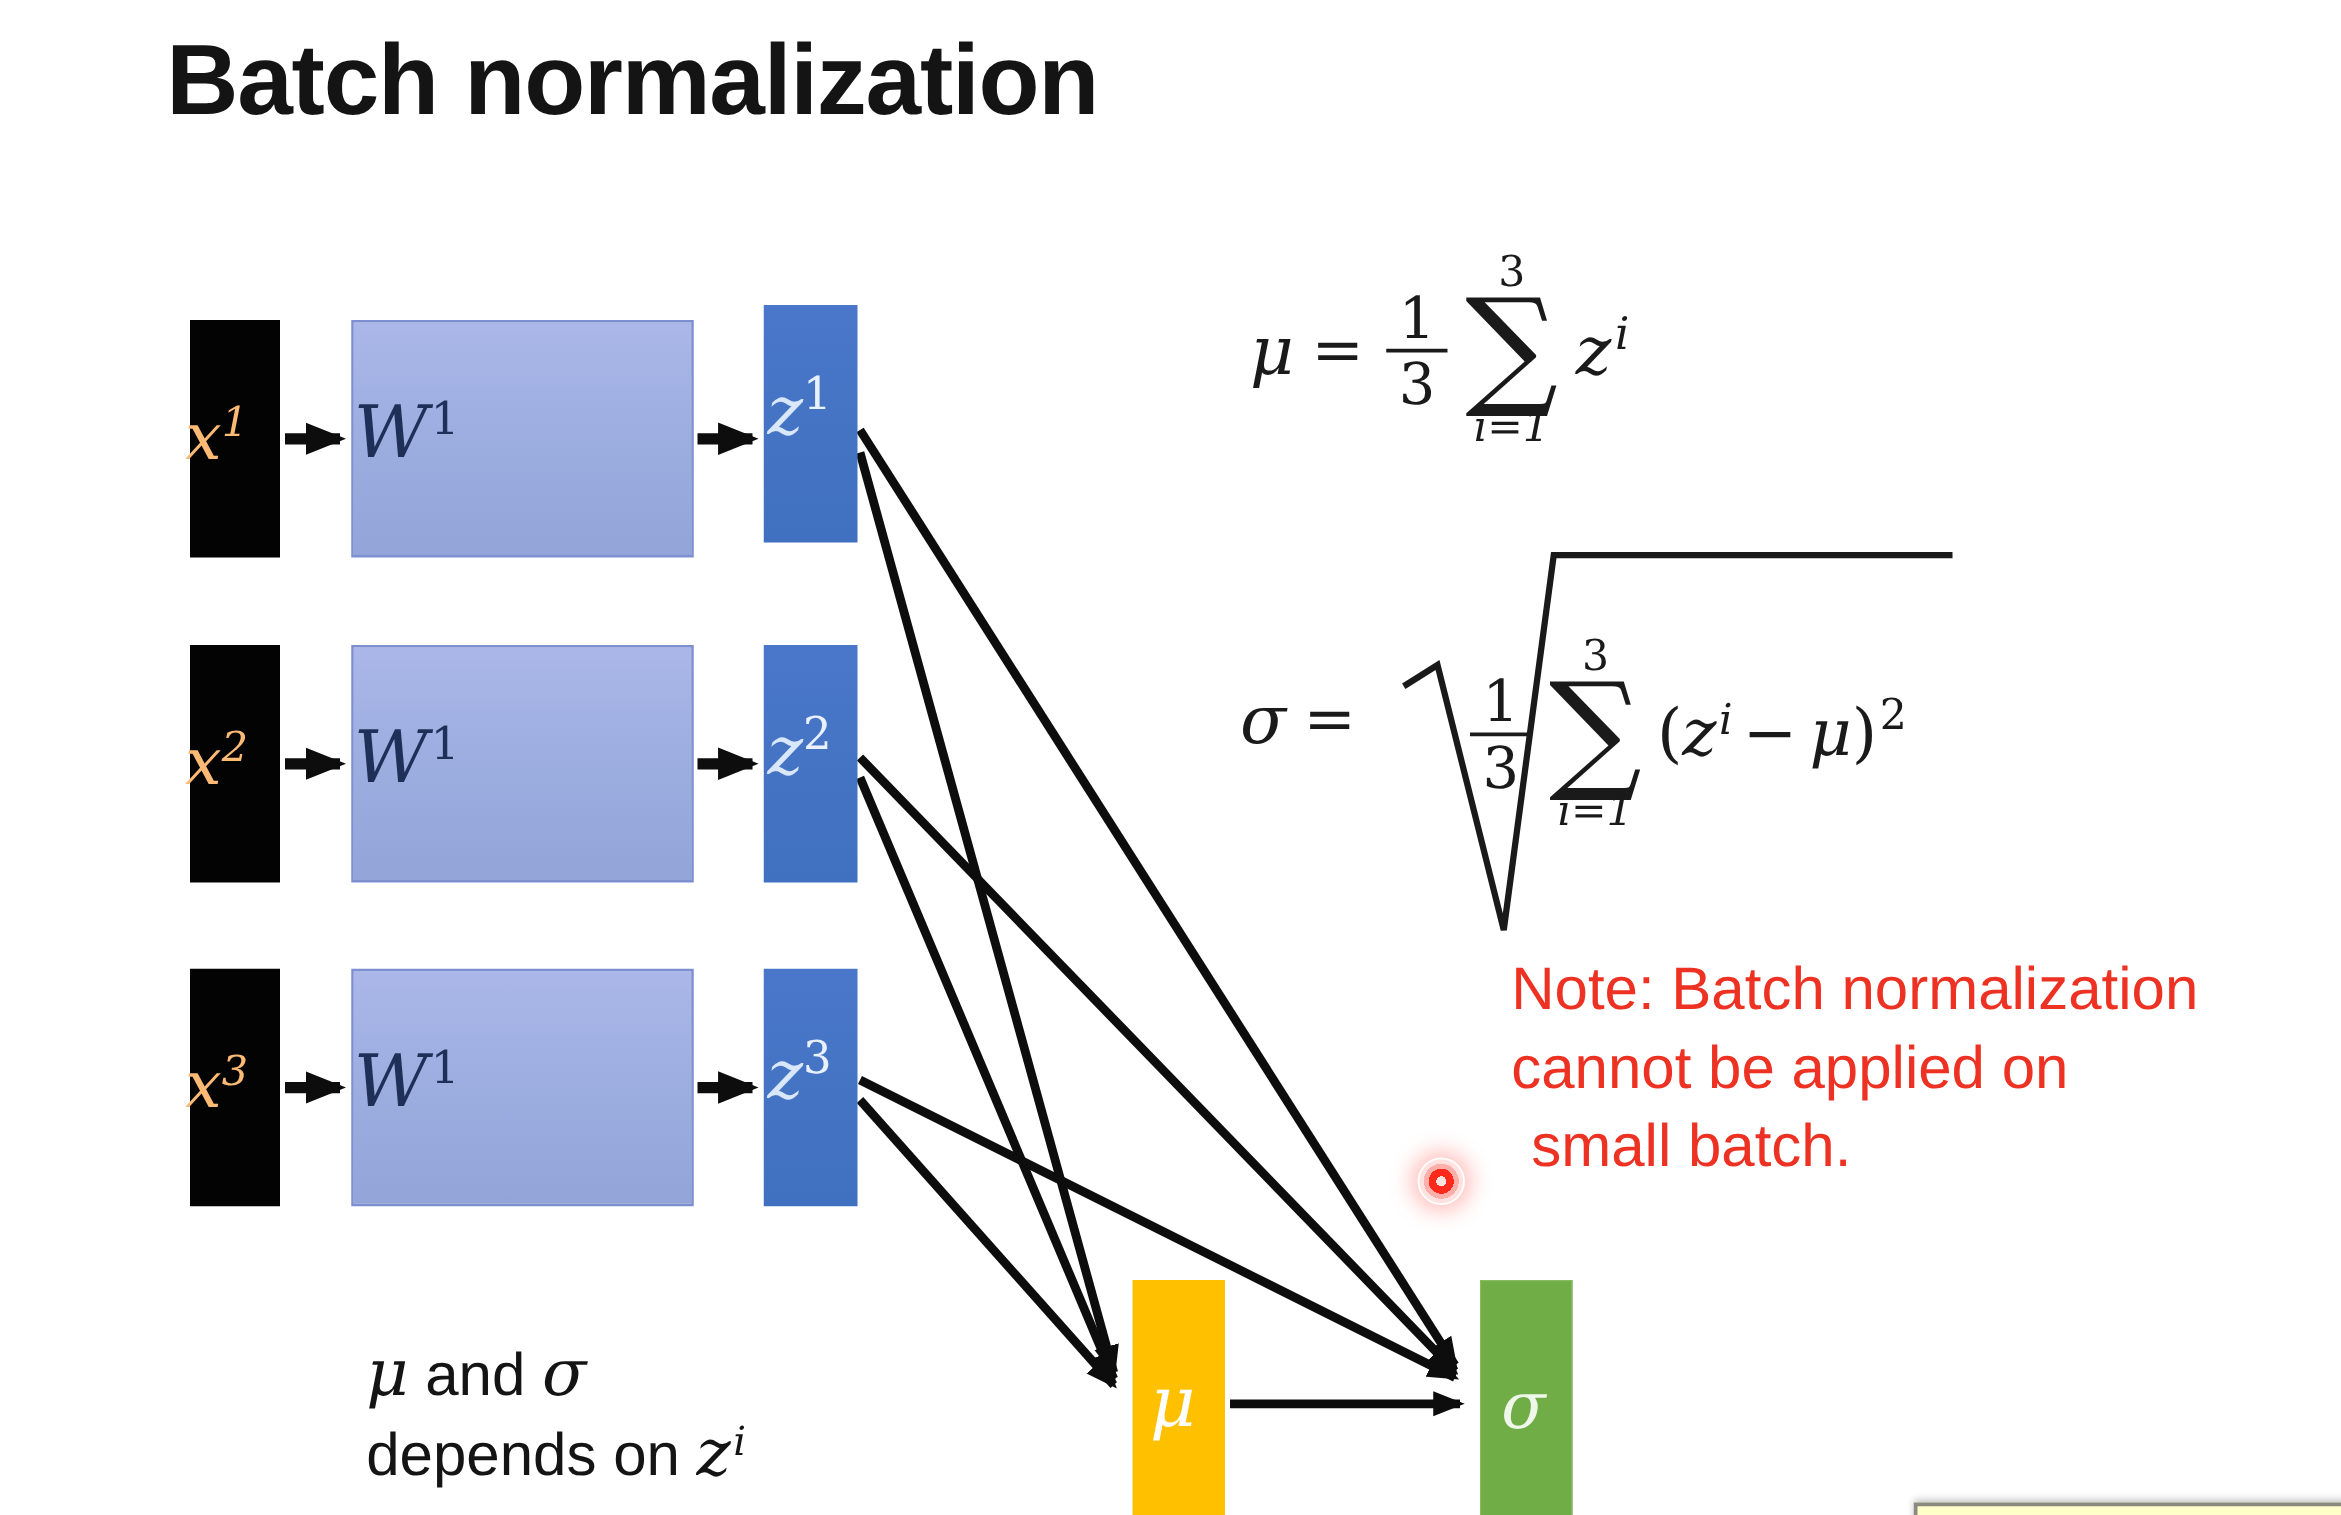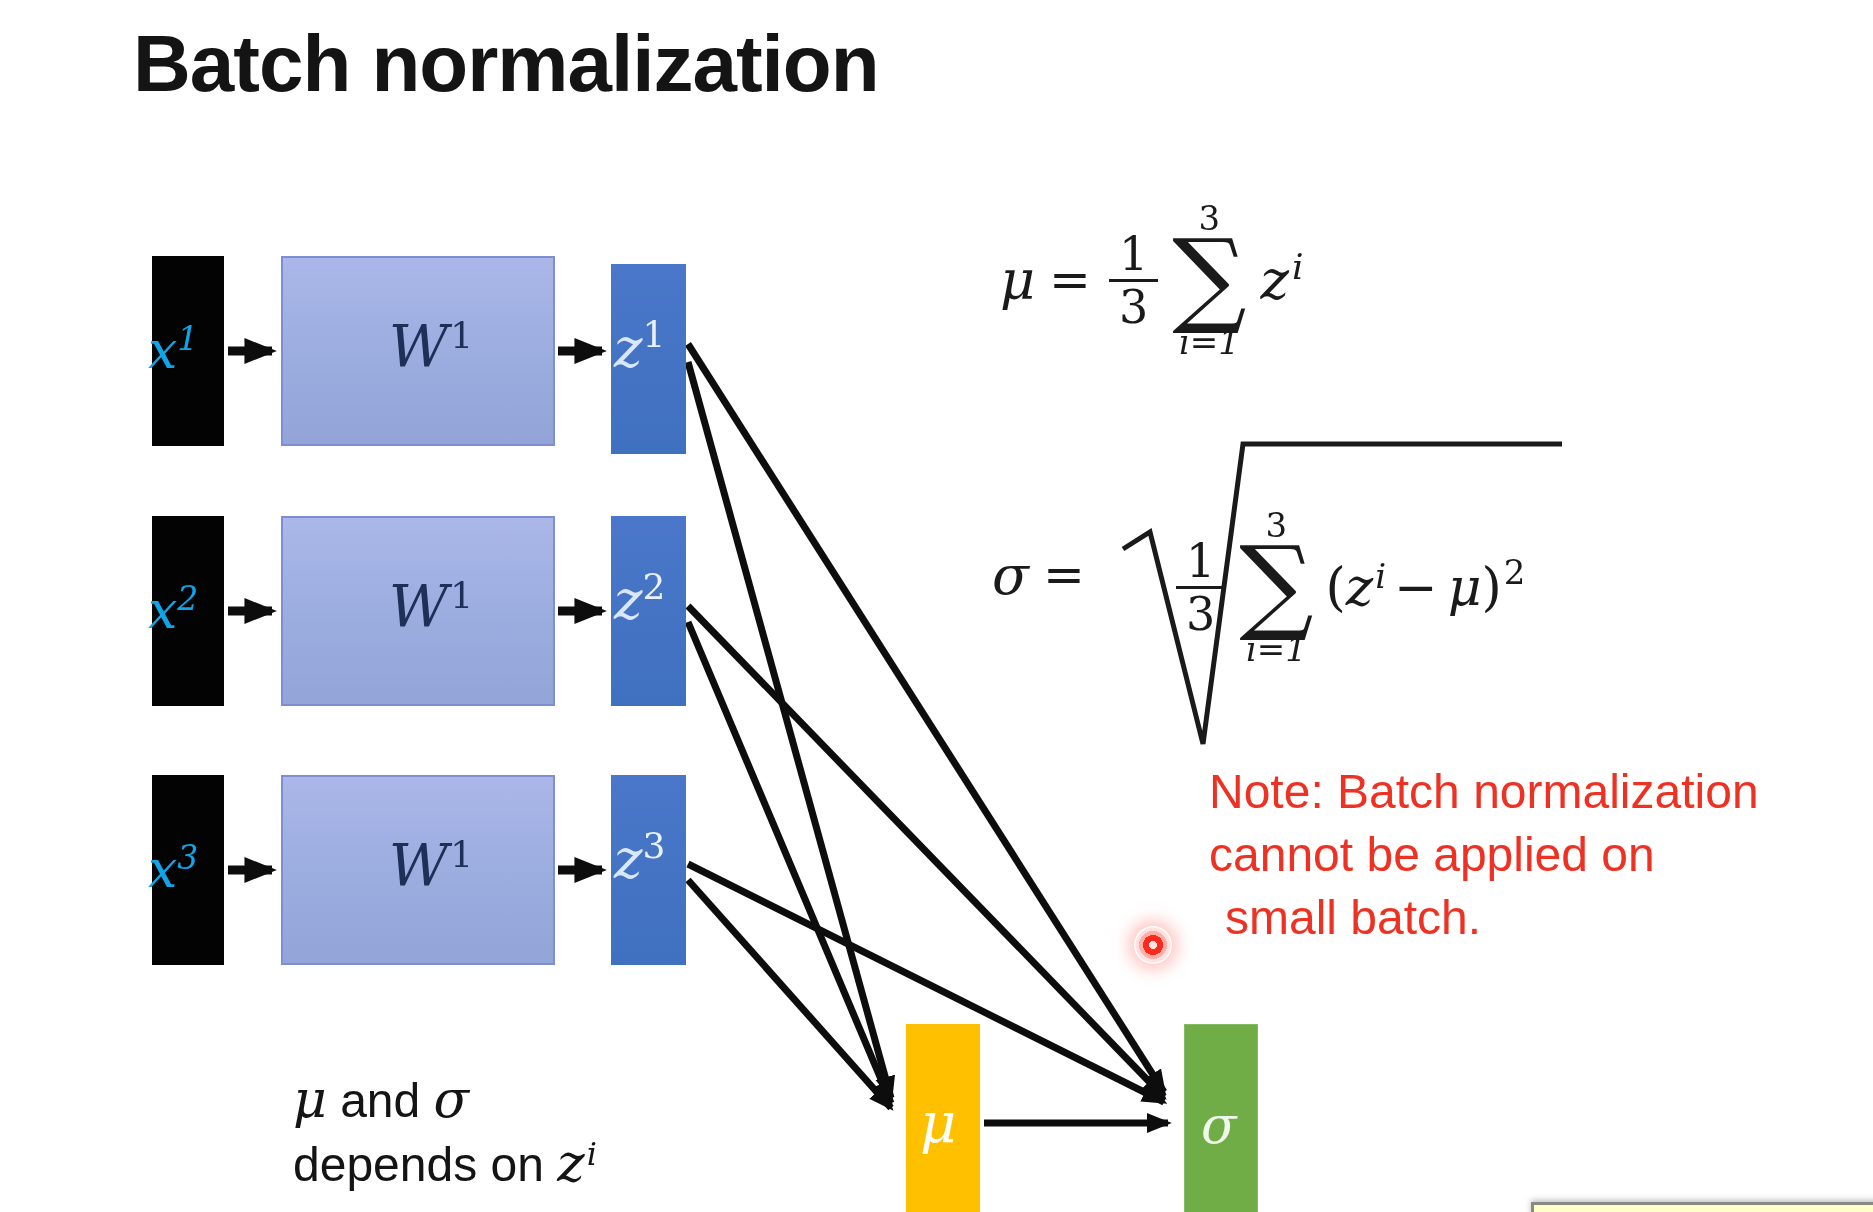--- a/index.html
+++ b/index.html
@@ -13,23 +13,23 @@
   }
   .overlay{position:absolute;left:0;top:0;width:1873px;height:1212px;pointer-events:none;}
   .box{position:absolute;}
   .xbox{width:72px;height:190px;background:#030303;}
   .wbox{width:274px;height:190px;background:linear-gradient(180deg,#aab7e8 0%,#9aabde 60%,#93a4d9 100%);border:2px solid #7d8fd0;box-sizing:border-box;}
   .zbox{width:75px;height:190px;background:linear-gradient(180deg,#4a77c9,#4070c0);}
   .mubox{width:74px;height:200px;background:#ffc000;}
   .sgbox{width:74px;height:200px;background:#70ad47;border:1px solid #87bb62;box-sizing:border-box;}
   .mi{font-family:"DejaVu Serif",serif;font-style:italic;}
   .mup{font-family:"DejaVu Serif",serif;font-style:normal;}
-  .xlabel{position:absolute;left:-4px;top:50%;transform:translateY(-52%);color:#0ea5e9;font-size:52px;white-space:nowrap;}
+  .xlabel{position:absolute;left:-4px;top:50%;transform:translateY(-52%);color:#fdba74;font-size:52px;white-space:nowrap;}
   .xlabel .sup{font-size:33px;position:relative;top:-0.55em;}
-  .wlabel{position:absolute;left:0;top:50%;width:100%;text-align:center;transform:translateY(-58%);color:#1e3058;font-size:58px;padding-left:12px;}
+  .wlabel{position:absolute;left:0;top:50%;width:100%;text-align:left;transform:translateY(-58%);color:#1e3058;font-size:58px;}
   .wlabel .sup{font-size:36px;position:relative;top:-0.5em;left:2px;}
   .zlabel{position:absolute;left:3px;top:28%;color:#d9e7fb;font-size:54px;white-space:nowrap;}
   .zlabel .sup{font-size:36px;position:relative;top:-0.55em;color:#e8f1fd;}
   .mulabel{position:absolute;left:14px;top:66px;color:#ffffff;font-size:56px;}
   .sglabel{position:absolute;left:16px;top:70px;color:#eef7ea;font-size:52px;}
   
   .formula{position:absolute;display:flex;align-items:center;color:#1a1a1a;}
   .f-lhs{font-size:54px;margin-right:14px;}
   .f-eq{font-size:50px;margin-right:18px;font-family:"DejaVu Serif",serif;}
   .frac{display:flex;flex-direction:column;align-items:center;font-size:46px;font-family:"DejaVu Serif",serif;margin-right:8px;}
@@ -99,21 +99,21 @@
 
     <path d="M1123,549 L1150,532 L1203,744 L1243,444 L1562,444" fill="none" stroke="#1a1a1a" stroke-width="5" stroke-linejoin="miter"></path>
   </svg>
 
   <div class="box xbox" style="left:152px;top:256px;">
     <span class="xlabel mi"><span>x</span><span class="sup">1</span></span>
   </div>
   <div class="box wbox" style="left:281px;top:256px;">
     <span class="wlabel mi"><span>W</span><span class="sup mup">1</span></span>
   </div>
-  <div class="box zbox" style="left:611px;top:264px;text-align:center;">
+  <div class="box zbox" style="left:611px;top:244px;text-align:center;">
     <span class="zlabel mi"><span>z</span><span class="sup mup">1</span></span>
   </div>
 
   <div class="box xbox" style="left:152px;top:516px;">
     <span class="xlabel mi"><span>x</span><span class="sup">2</span></span>
   </div>
   <div class="box wbox" style="left:281px;top:516px;">
     <span class="wlabel mi"><span>W</span><span class="sup mup">1</span></span>
   </div>
   <div class="box zbox" style="left:611px;top:516px;">

